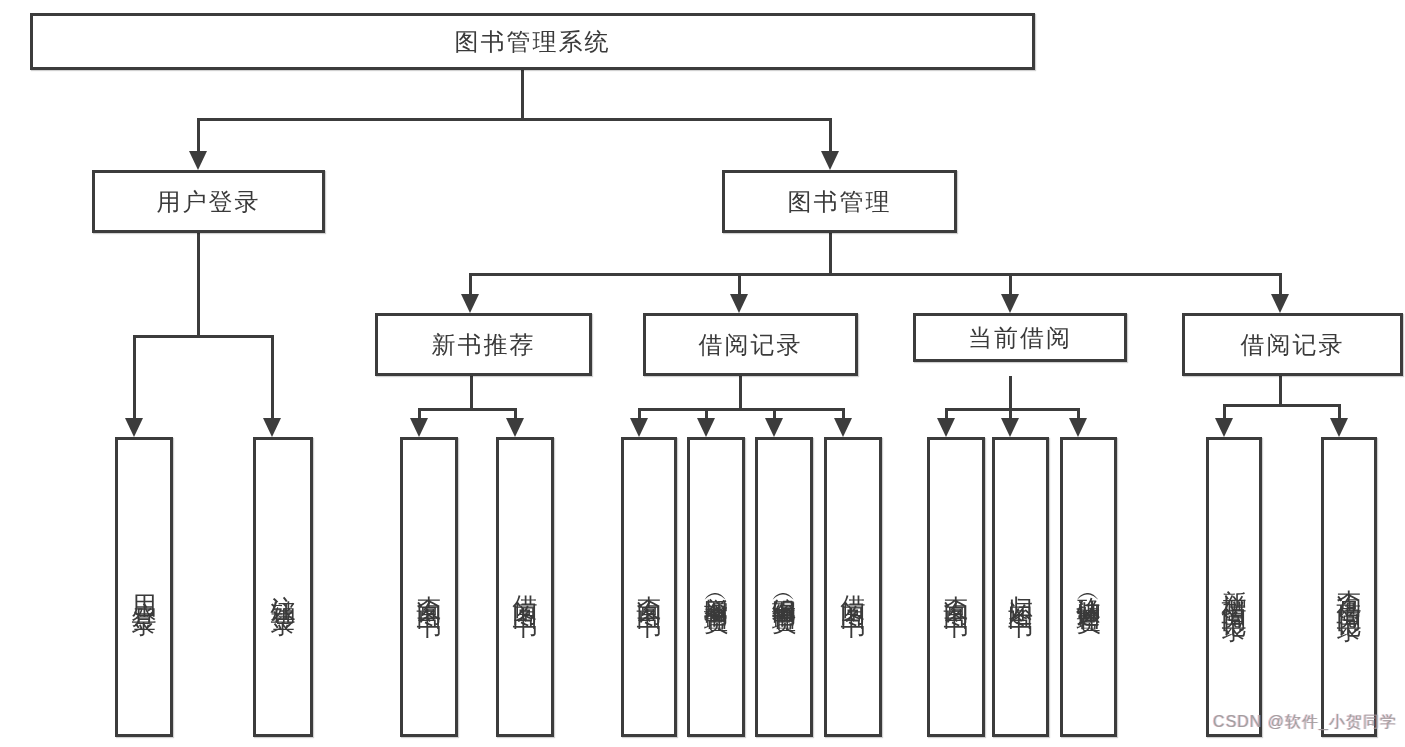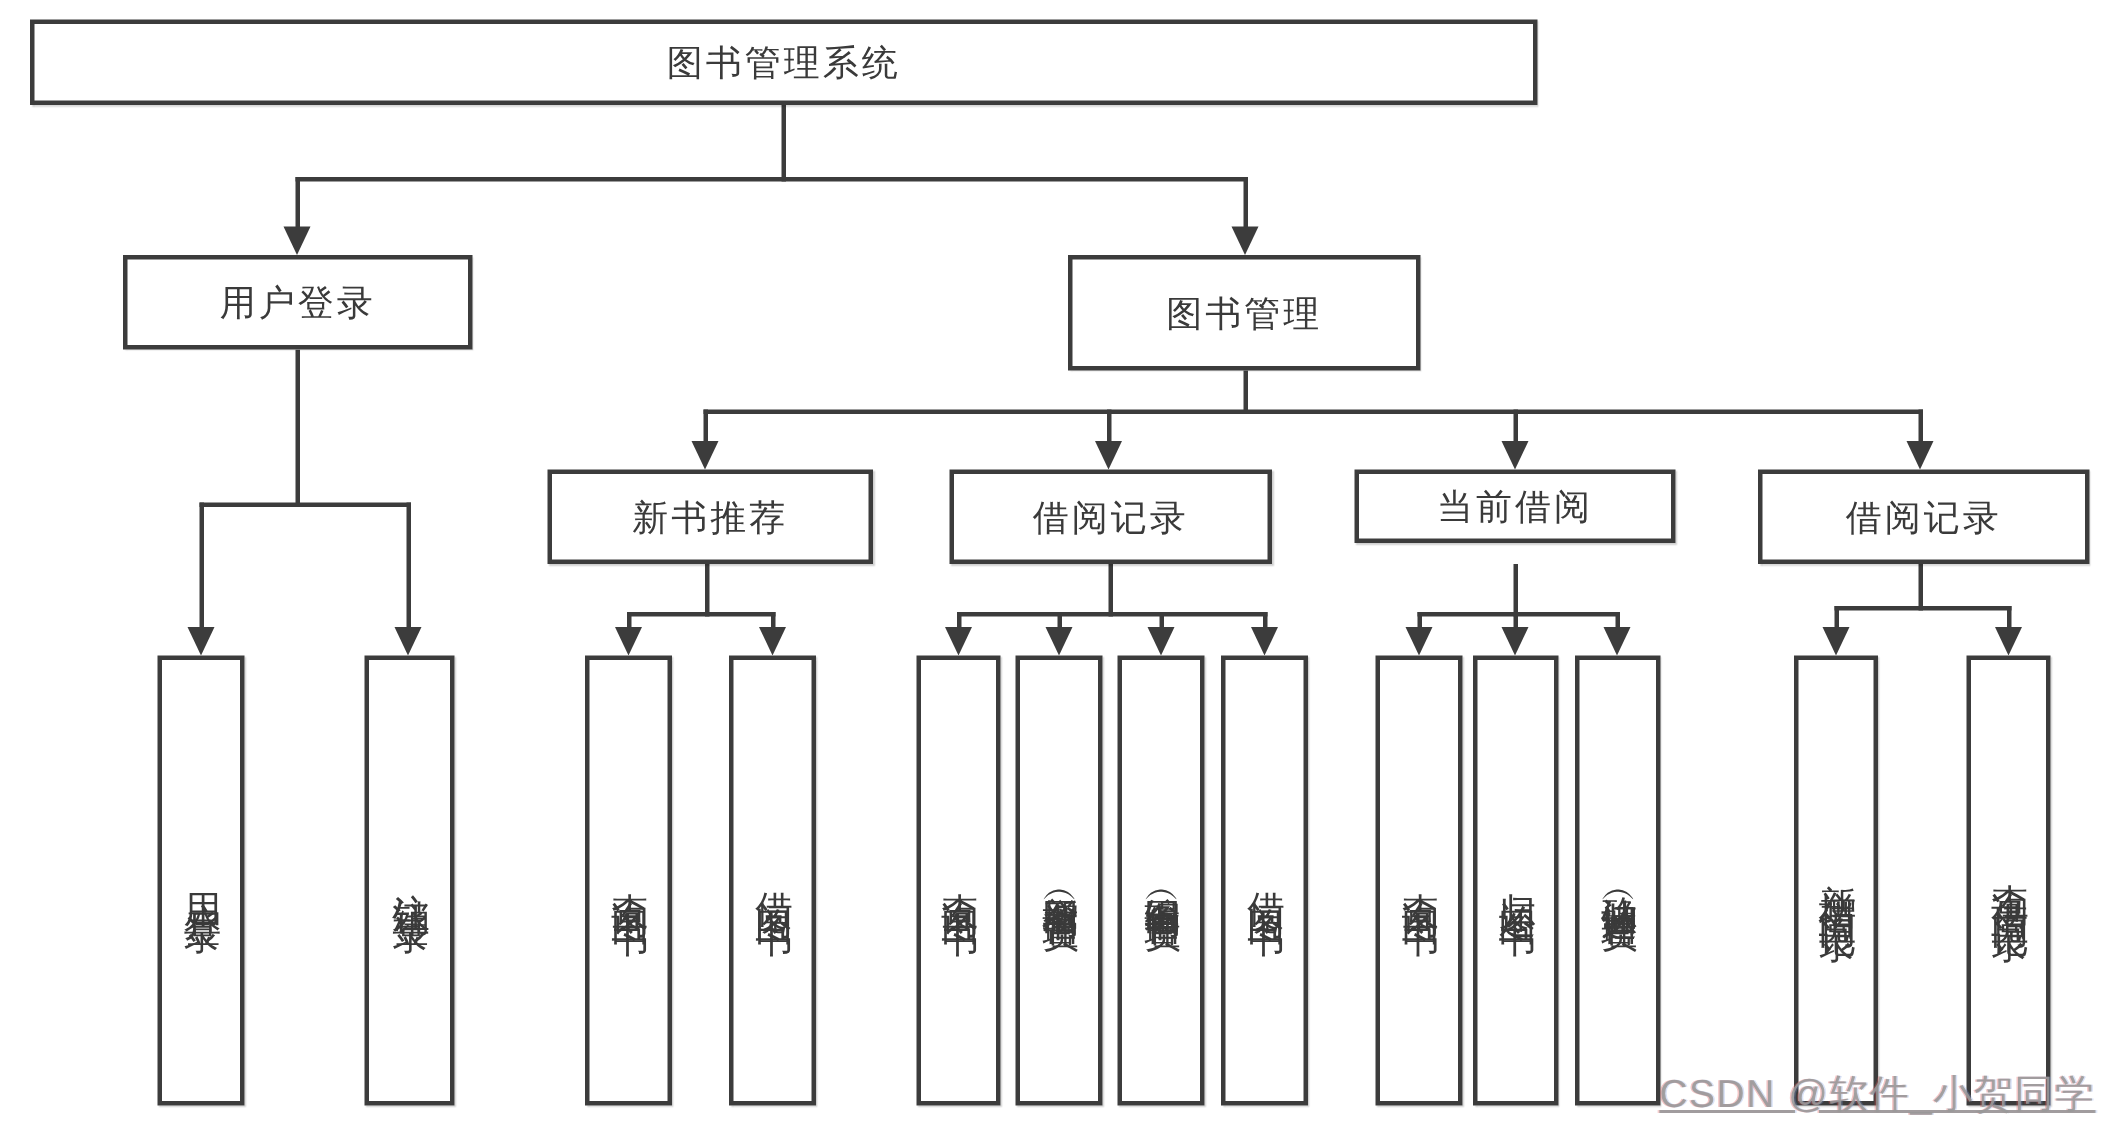--- a/index.html
+++ b/index.html
@@ -15,20 +15,21 @@
   .node {
     position: absolute;
     box-sizing: border-box;
     background: #ffffff;
     border: 3px solid var(--line);
     display: flex;
     align-items: center;
     justify-content: center;
     color: var(--text);
     box-shadow: 1px 1px 1px rgba(0,0,0,0.18);
+    margin-left: 10px;
   }
   .node.horiz span {
     font-size: 24px;
     letter-spacing: 2px;
     white-space: nowrap;
   }
   .node.vert span {
     writing-mode: vertical-rl;
     text-orientation: mixed;
     font-size: 25px;
@@ -47,28 +48,27 @@
     position: absolute;
     width: 0;
     height: 0;
     border-left: 9px solid transparent;
     border-right: 9px solid transparent;
     border-top: 19px solid var(--line);
   }
   .watermark {
     position: absolute;
     right: 8px;
-    bottom: 0;
-    font-size: 26px;
+    bottom: 14px;
+    font-size: 16px;
     color: rgba(152,152,152,0.88);
     letter-spacing: 1px;
     text-shadow: -1px 0 0 rgba(220,90,90,0.35), 1px 0 0 rgba(130,160,230,0.3);
     white-space: nowrap;
     z-index: 5;
-    text-decoration: underline;
   }
 </style>
 </head>
 <body>
 
 <div class="stage">
   <div id="edge-layer">
       <div class="seg" style="left: 520.5px; top: 70px; width: 3px; height: 51px;"></div>
       <div class="seg" style="left: 196.5px; top: 118px; width: 635px; height: 3px;"></div>
       <div class="seg" style="left: 196.5px; top: 118px; width: 3px; height: 35px;"></div>
@@ -122,21 +122,21 @@
       <div class="seg" style="left: 1337.5px; top: 404px; width: 3px; height: 16px;"></div>
       <div class="arrowhead" style="left: 1330px; top: 418px;"></div>
     </div>
   <div id="node-layer">
       <div class="node horiz" style="left: 20px; top: 13px; width: 1005px; height: 57px;">
         <span>图书管理系统</span>
       </div>
       <div class="node horiz" style="left: 82px; top: 170px; width: 233px; height: 63px;">
         <span>用户登录</span>
       </div>
-      <div class="node horiz" style="left: 712px; top: 170px; width: 235px; height: 77px;">
+      <div class="node horiz" style="left: 712px; top: 170px; width: 235px; height: 63px;">
         <span>图书管理</span>
       </div>
       <div class="node horiz" style="left: 365px; top: 313px; width: 217px; height: 63px;">
         <span>新书推荐</span>
       </div>
       <div class="node horiz" style="left: 633px; top: 313px; width: 215px; height: 63px;">
         <span>借阅记录</span>
       </div>
       <div class="node horiz" style="left: 903px; top: 313px; width: 214px; height: 49px;">
         <span>当前借阅</span>

